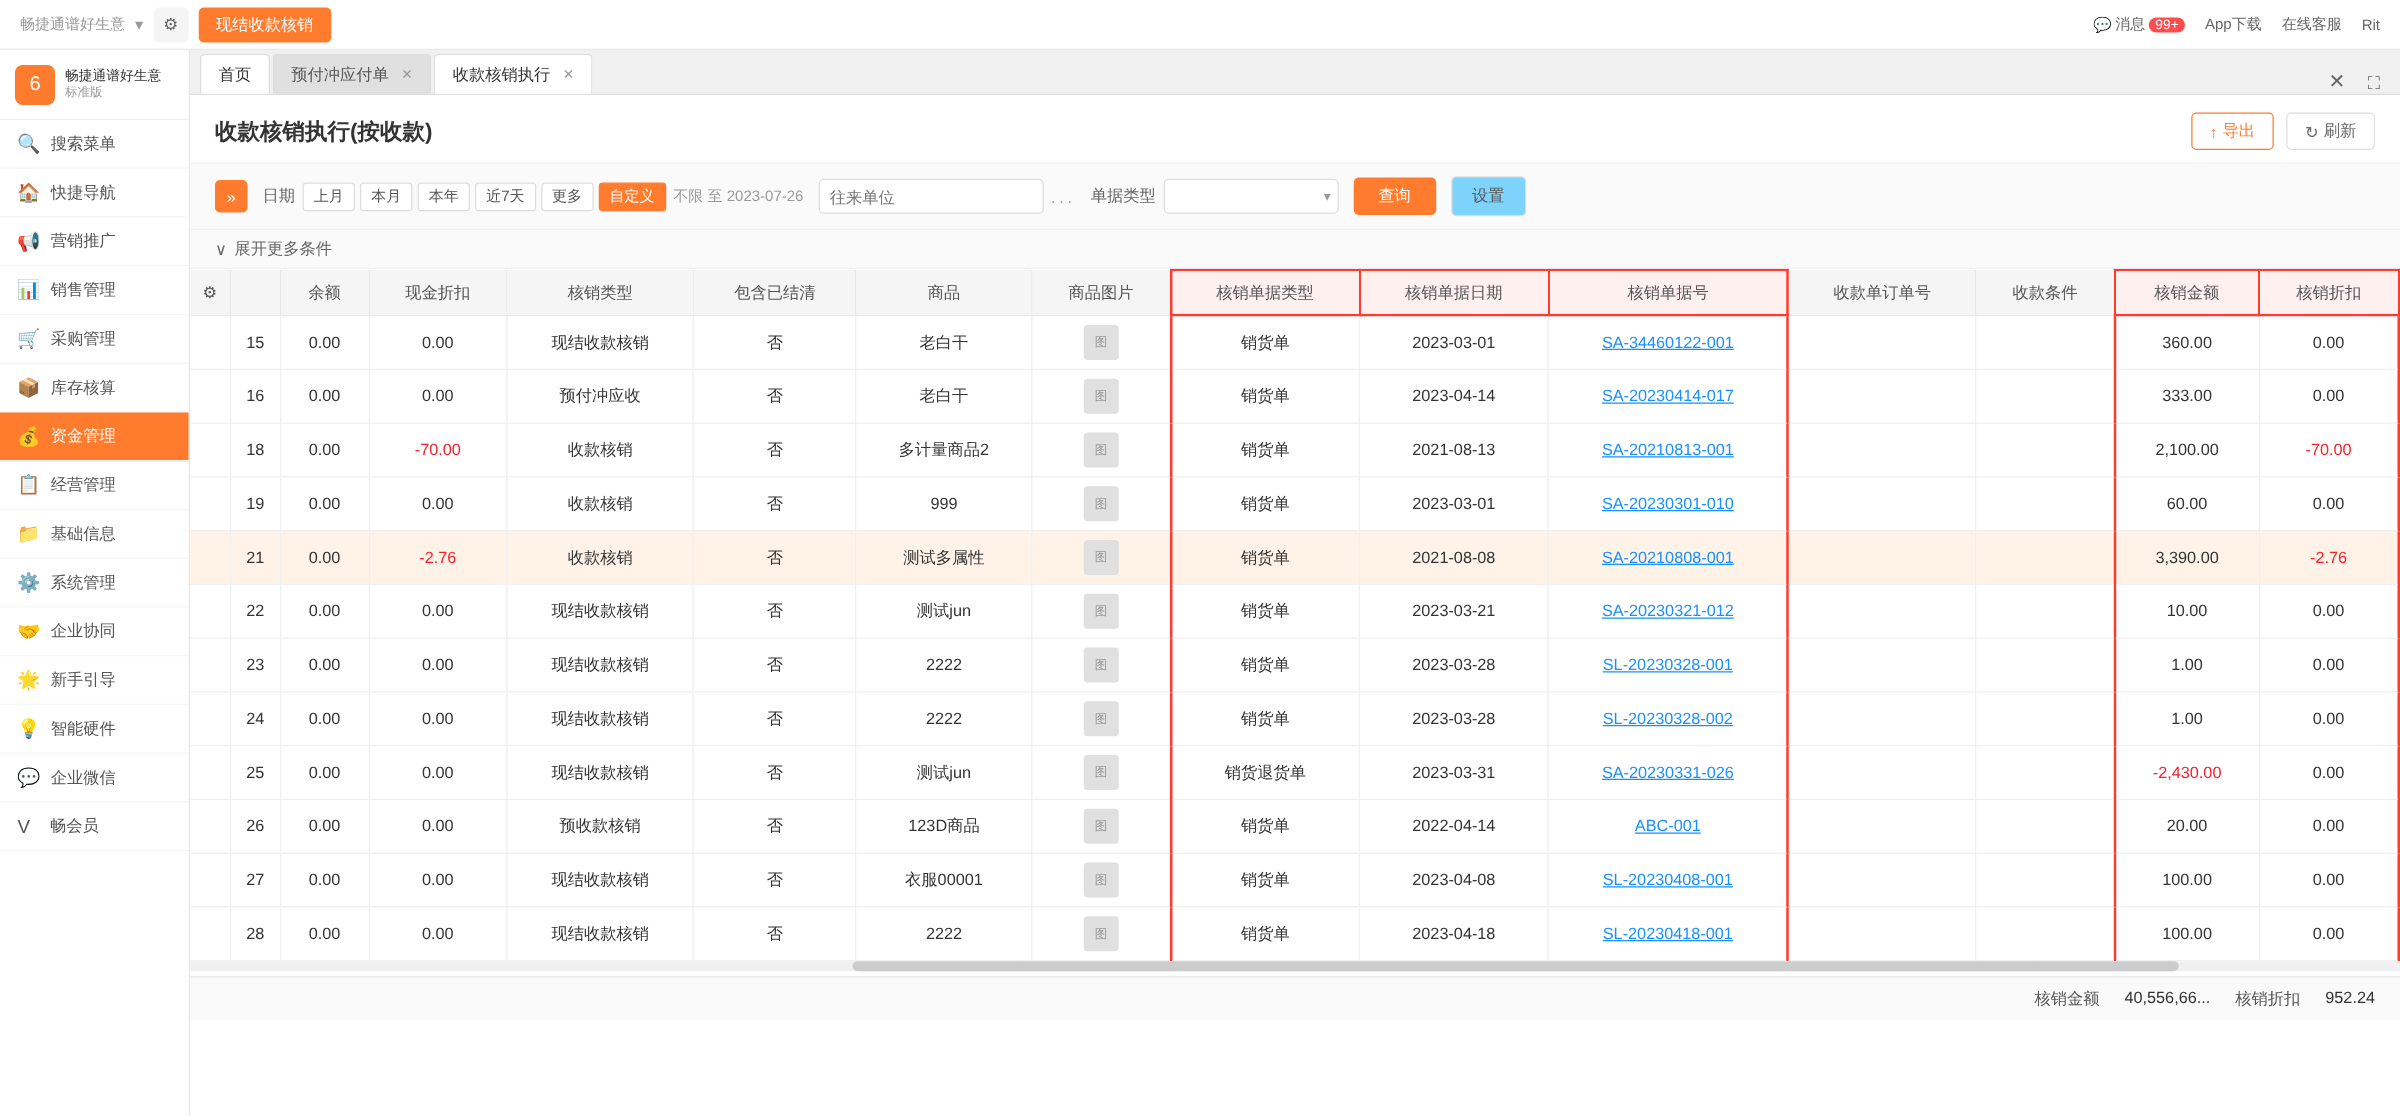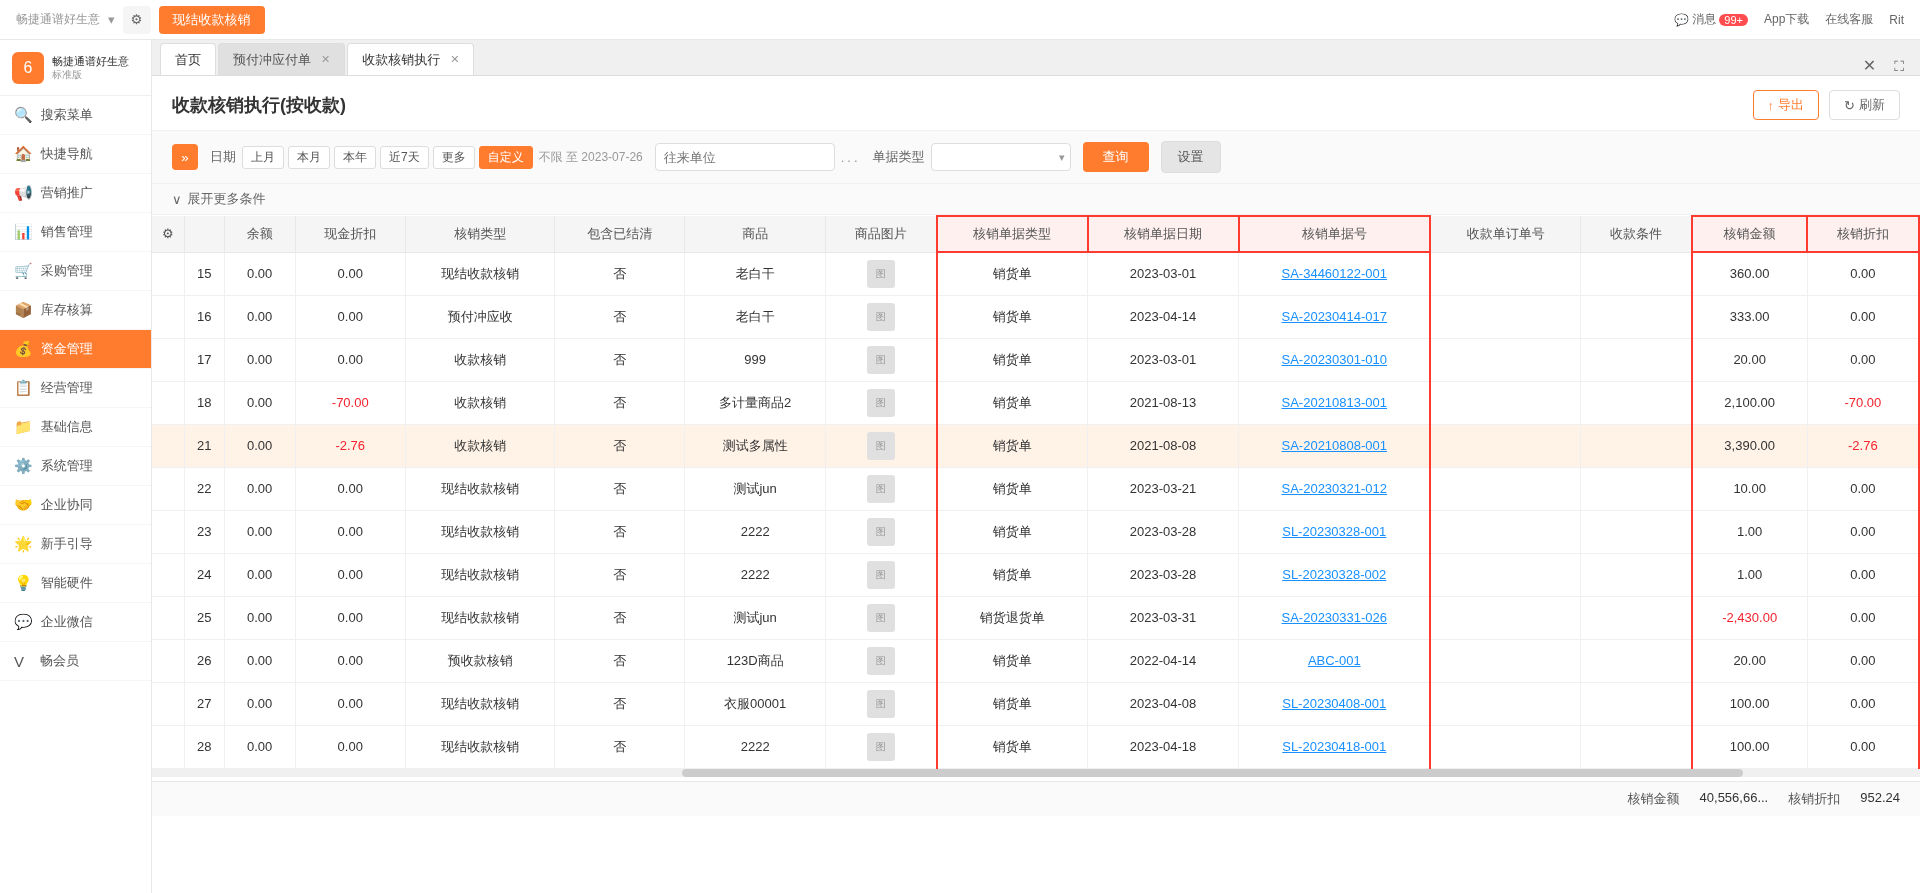--- a/index.html
+++ b/index.html
@@ -117,21 +117,21 @@
     .filter-select-wrap { position: relative; display: inline-block; }
     .filter-select-wrap::after {
       content: '▾'; position: absolute; right: 6px; top: 50%; transform: translateY(-50%);
       color: #999; pointer-events: none; font-size: 11px;
     }
     .btn-query {
       background: #ff7b2e; color: #fff; border: none; border-radius: 4px;
       padding: 6px 20px; cursor: pointer; font-size: 13px;
     }
     .btn-settings {
-      background: #e5e5e5; color: #555; border: 1px solid #ddd; border-radius: 4px;
+      background: #7dd3fc; color: #555; border: 1px solid #ddd; border-radius: 4px;
       padding: 6px 16px; cursor: pointer; font-size: 13px;
     }
 
     
     .expand-more {
       padding: 6px 20px; display: flex; align-items: center; gap: 6px;
       color: #666; font-size: 13px; border-bottom: 1px solid #f0f0f0;
       cursor: pointer; background: #fafafa;
     }
 
@@ -390,55 +390,55 @@
                 <td style="border-left: 2px solid rgb(255, 59, 48);">销货单</td>
                 <td>2023-04-14</td>
                 <td style="border-right: 2px solid rgb(255, 59, 48);"><span class="text-link">SA-20230414-017</span></td>
                 <td></td>
                 <td></td>
                 <td style="border-left: 2px solid rgb(255, 59, 48);">333.00</td>
                 <td style="border-right: 2px solid rgb(255, 59, 48);">0.00</td>
               </tr>
               <tr>
                 <td style="width: 32px;"></td>
-                <td>17</td>
+                <td>18</td>
+                <td>0.00</td>
+                <td><span style="color:#f5222d;">-70.00</span></td>
+                <td>收款核销</td>
+                <td>否</td>
+                <td>多计量商品2</td>
+                <td>
+                  <div style="width:28px;height:28px;background:#e0e0e0;border-radius:3px;margin:auto;display:flex;align-items:center;justify-content:center;font-size:10px;color:#999;">图</div>
+                </td>
+                <td style="border-left: 2px solid rgb(255, 59, 48);">销货单</td>
+                <td>2021-08-13</td>
+                <td style="border-right: 2px solid rgb(255, 59, 48);"><span class="text-link">SA-20210813-001</span></td>
+                <td></td>
+                <td></td>
+                <td style="border-left: 2px solid rgb(255, 59, 48);">2,100.00</td>
+                <td style="border-right: 2px solid rgb(255, 59, 48);"><span style="color:#f5222d;">-70.00</span></td>
+              </tr>
+              <tr>
+                <td style="width: 32px;"></td>
+                <td>19</td>
                 <td>0.00</td>
                 <td>0.00</td>
                 <td>收款核销</td>
                 <td>否</td>
                 <td>999</td>
                 <td>
                   <div style="width:28px;height:28px;background:#e0e0e0;border-radius:3px;margin:auto;display:flex;align-items:center;justify-content:center;font-size:10px;color:#999;">图</div>
                 </td>
                 <td style="border-left: 2px solid rgb(255, 59, 48);">销货单</td>
                 <td>2023-03-01</td>
                 <td style="border-right: 2px solid rgb(255, 59, 48);"><span class="text-link">SA-20230301-010</span></td>
                 <td></td>
                 <td></td>
-                <td style="border-left: 2px solid rgb(255, 59, 48);">20.00</td>
-                <td style="border-right: 2px solid rgb(255, 59, 48);">0.00</td>
-              </tr>
-              <tr>
-                <td style="width: 32px;"></td>
-                <td>18</td>
-                <td>0.00</td>
-                <td><span style="color:#f5222d;">-70.00</span></td>
-                <td>收款核销</td>
-                <td>否</td>
-                <td>多计量商品2</td>
-                <td>
-                  <div style="width:28px;height:28px;background:#e0e0e0;border-radius:3px;margin:auto;display:flex;align-items:center;justify-content:center;font-size:10px;color:#999;">图</div>
-                </td>
-                <td style="border-left: 2px solid rgb(255, 59, 48);">销货单</td>
-                <td>2021-08-13</td>
-                <td style="border-right: 2px solid rgb(255, 59, 48);"><span class="text-link">SA-20210813-001</span></td>
-                <td></td>
-                <td></td>
-                <td style="border-left: 2px solid rgb(255, 59, 48);">2,100.00</td>
-                <td style="border-right: 2px solid rgb(255, 59, 48);"><span style="color:#f5222d;">-70.00</span></td>
+                <td style="border-left: 2px solid rgb(255, 59, 48);">60.00</td>
+                <td style="border-right: 2px solid rgb(255, 59, 48);">0.00</td>
               </tr>
               <tr class="highlighted">
                 <td style="width: 32px;"></td>
                 <td>21</td>
                 <td>0.00</td>
                 <td><span style="color:#f5222d;">-2.76</span></td>
                 <td>收款核销</td>
                 <td>否</td>
                 <td>测试多属性</td>
                 <td>

